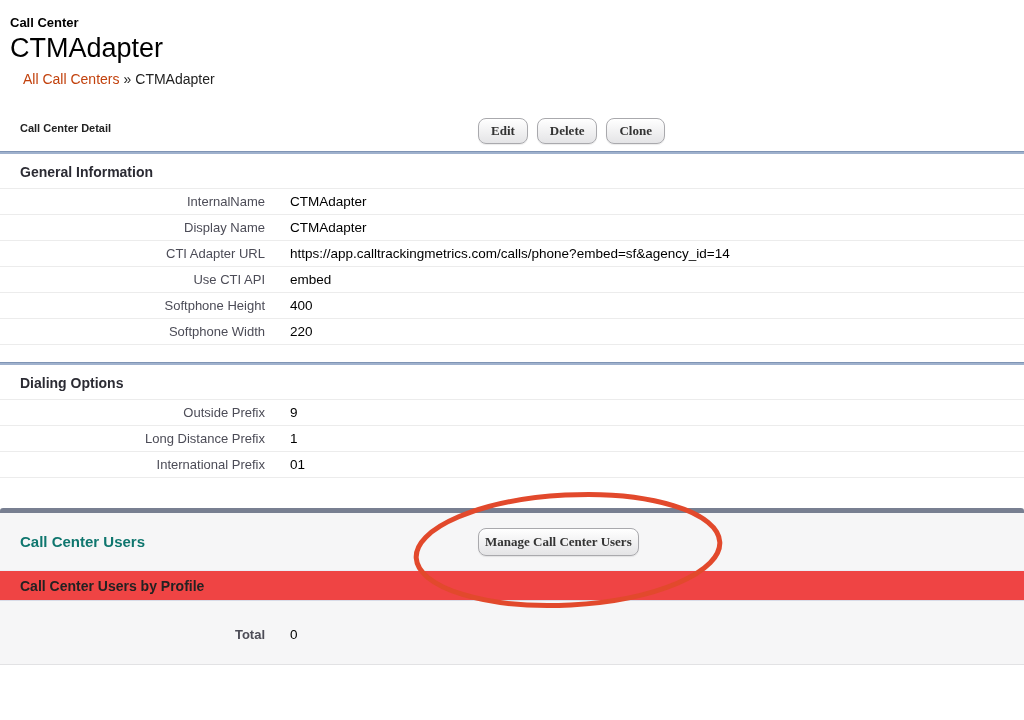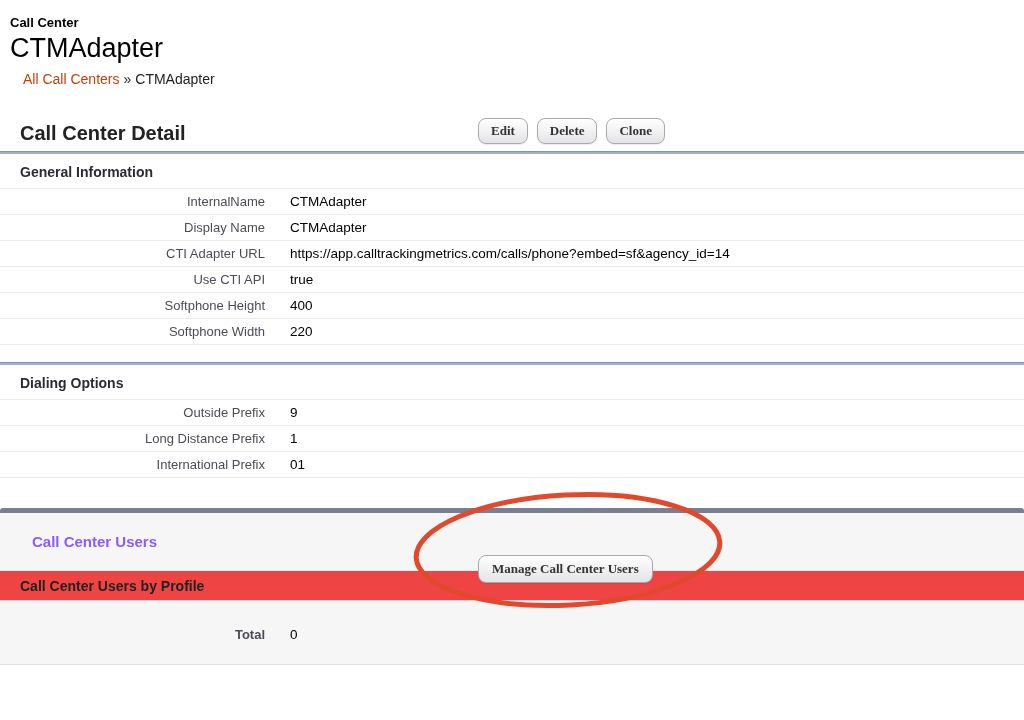--- a/index.html
+++ b/index.html
@@ -16,21 +16,21 @@
   .page-header { padding: 16px 0 0 10px; }
   .page-type { font-size: 13px; font-weight: bold; color: #000; line-height: 14px; }
   .page-title { font-size: 27px; color: #000; line-height: 30px; margin: 3px 0 8px; font-weight: 400; }
   .breadcrumb { font-size: 14px; color: #333; margin-left: 5px; }
   .breadcrumb .crumb-link { color: #c2410c; text-decoration: none; cursor: pointer; margin-left: 8px; }
   .breadcrumb .crumb-sep { color: #222; margin: 0 4px; }
   .breadcrumb .crumb-current { color: #222; }
 
   
   .detail-header { margin-top: 28px; height: 36px; position: relative; }
-  .detail-title { position: absolute; left: 20px; top: 7px; font-size: 20px; font-weight: bold; color: #222; }
+  .detail-title { position: absolute; left: 20px; top: 7px; font-size: 11px; font-weight: bold; color: #222; }
   .btn-group { position: absolute; left: 478px; top: 3px; display: flex; gap: 9px; }
   .sf-btn {
     display: inline-block;
     padding: 4px 12px;
     font-family: Liberation Serif, serif;
     font-size: 13px; font-weight: bold; color: #333;
     background: linear-gradient(#ffffff, #e4e4e6);
     border: 1px solid #a9a9ad;
     border-radius: 8px;
     box-shadow: 0 1px 1px rgba(0,0,0,0.08);
@@ -51,22 +51,22 @@
     flex-shrink: 0;
   }
   .field-value { padding-left: 25px; font-size: 13.5px; color: #000; white-space: nowrap; }
 
   .rule-gap { margin-top: 17px; }
 
   
   .users-section { margin-top: 30px; background: #f6f6f7; border-bottom: 1px solid #e2e2e4; }
   .users-topbar { height: 5px; background: #787f91; border-radius: 3px 3px 0 0; }
   .users-header { position: relative; height: 57px; }
-  .users-title { position: absolute; left: 32px; top: 20px; font-size: 15px; font-weight: bold; color: #8b5cf6; }
-  .manage-btn { position: absolute; left: 478px; top: 15px; padding: 5px 13px; margin-top: 27px; }
+  .users-title { position: absolute; left: 20px; top: 20px; font-size: 15px; font-weight: bold; color: #0f766e; }
+  .manage-btn { position: absolute; left: 478px; top: 15px; padding: 5px 6px; }
   .users-subbar {
     background: #ef4444;
     border-top: 1px solid #eceef5;
     border-bottom: 1px solid #d9dce8;
     height: 31px; display: flex; align-items: center;
   }
   .users-subtitle { margin-left: 20px; font-size: 14px; font-weight: bold; color: #222; }
   .total-row { display: flex; align-items: center; padding: 26px 0 22px; }
   .total-label { width: 265px; text-align: right; font-size: 13px; font-weight: bold; color: #4c4c57; flex-shrink: 0; }
   .total-value { padding-left: 25px; font-size: 13.5px; color: #000; }
@@ -105,21 +105,21 @@
   <div class="field-row">
     <div class="field-label">Display Name</div>
     <div class="field-value">CTMAdapter</div>
   </div>
   <div class="field-row">
     <div class="field-label">CTI Adapter URL</div>
     <div class="field-value">https://app.calltrackingmetrics.com/calls/phone?embed=sf&amp;agency_id=14</div>
   </div>
   <div class="field-row">
     <div class="field-label">Use CTI API</div>
-    <div class="field-value">true</div>
+    <div class="field-value">embed</div>
   </div>
   <div class="field-row">
     <div class="field-label">Softphone Height</div>
     <div class="field-value">400</div>
   </div>
   <div class="field-row">
     <div class="field-label">Softphone Width</div>
     <div class="field-value">220</div>
   </div>
 </div>

